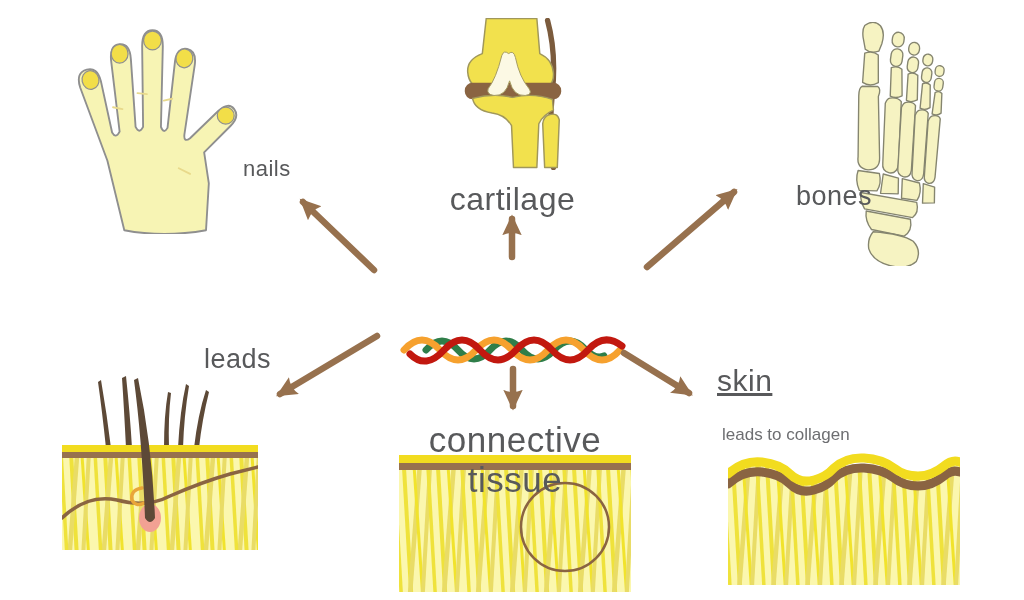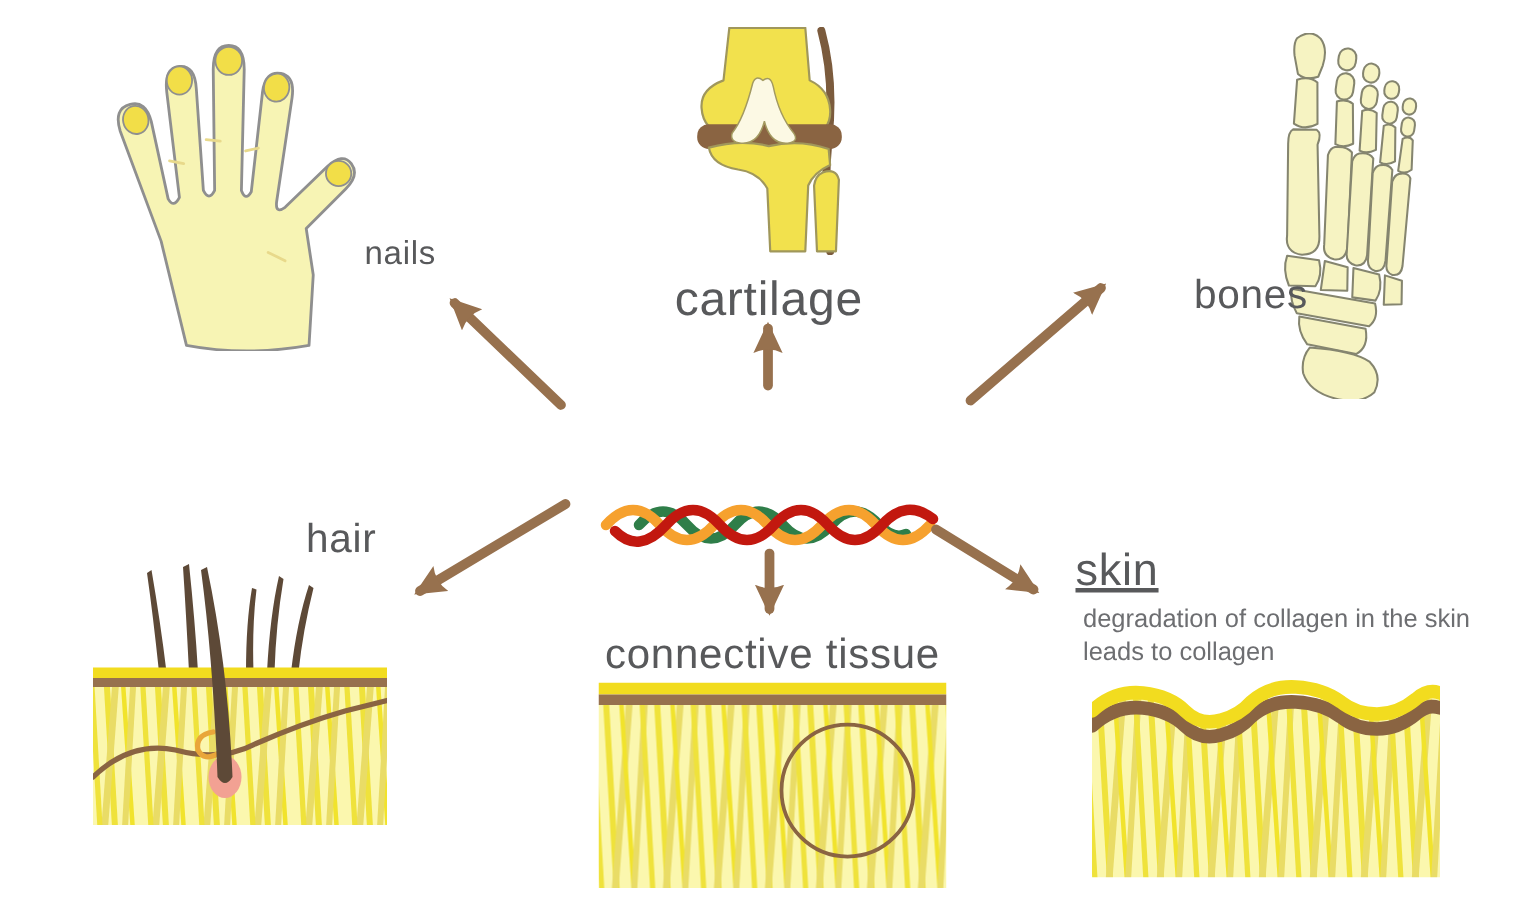--- a/index.html
+++ b/index.html
@@ -190,21 +190,21 @@
     </defs>
     <rect x="0" y="14" width="232" height="119" fill="url(#p-skin)"></rect>
     <path d="M0,18 Q15,4 34,6 Q52,8 62,18 Q72,28 86,24 Q98,21 106,12 Q118,1 136,2 Q154,3 166,12 Q176,20 190,20 Q204,20 216,10 Q224,3 232,6 L232,-30 L0,-30 Z" fill="#ffffff"></path>
     <use href="#wv" class="wave wave-b" transform="translate(0,10)"></use>
     <use href="#wv" class="wave wave-y"></use>
   </svg>
 
   <div class="lbl" style="left:243px;top:156px;font-size:22px;">nails</div>
   <div class="lbl" style="left:440px;top:181px;width:145px;text-align:center;font-size:32px;">cartilage</div>
   <div class="lbl" style="left:796px;top:151px;font-size:27px;margin-top:30px;">bones</div>
-  <div class="lbl" style="left:204px;top:344px;font-size:27px;">hair</div>
-  <div class="lbl" style="left:399px;top:420px;width:232px;text-align:center;font-size:28px;">connective tissue</div>
+  <div class="lbl" style="left:204px;top:344px;font-size:27px;">leads</div>
+  <div class="lbl" style="left:399px;top:420px;width:232px;text-align:center;font-size:35px;">connective tissue</div>
   <div class="lbl" style="left:717px;top:364px;font-size:30px;text-decoration:underline;">skin</div>
   <div class="subtitle" style="left:722px;top:402px;">
-    <span>degradation of collagen in the skin</span><br>
+    <br>
     <span>leads to collagen</span>
   </div>
 
 </div>
 
 </body></html>

